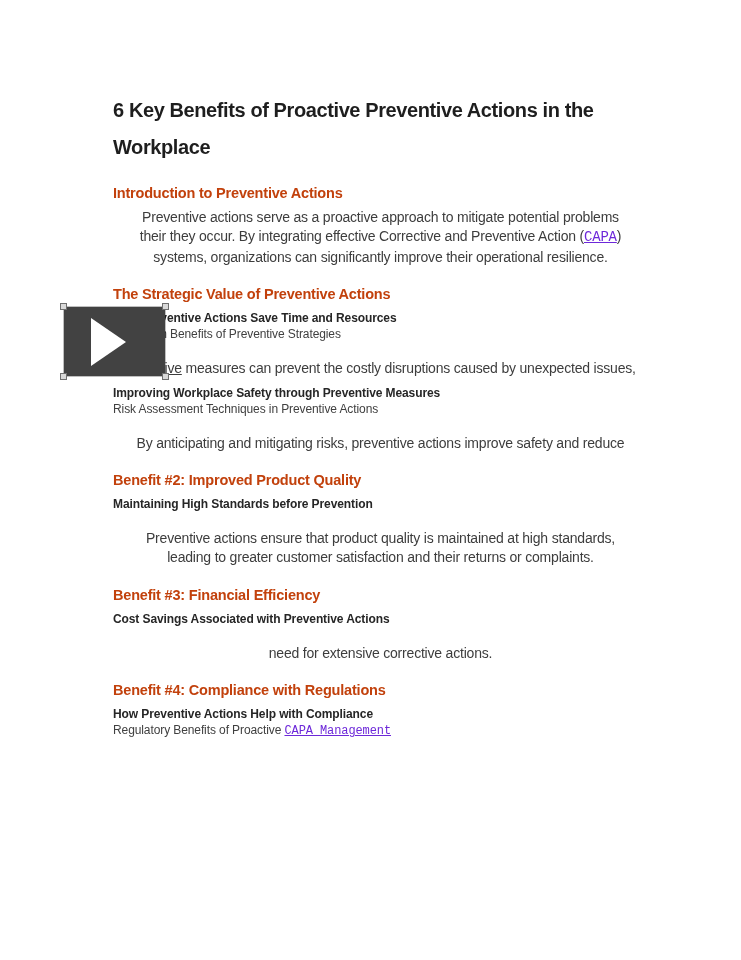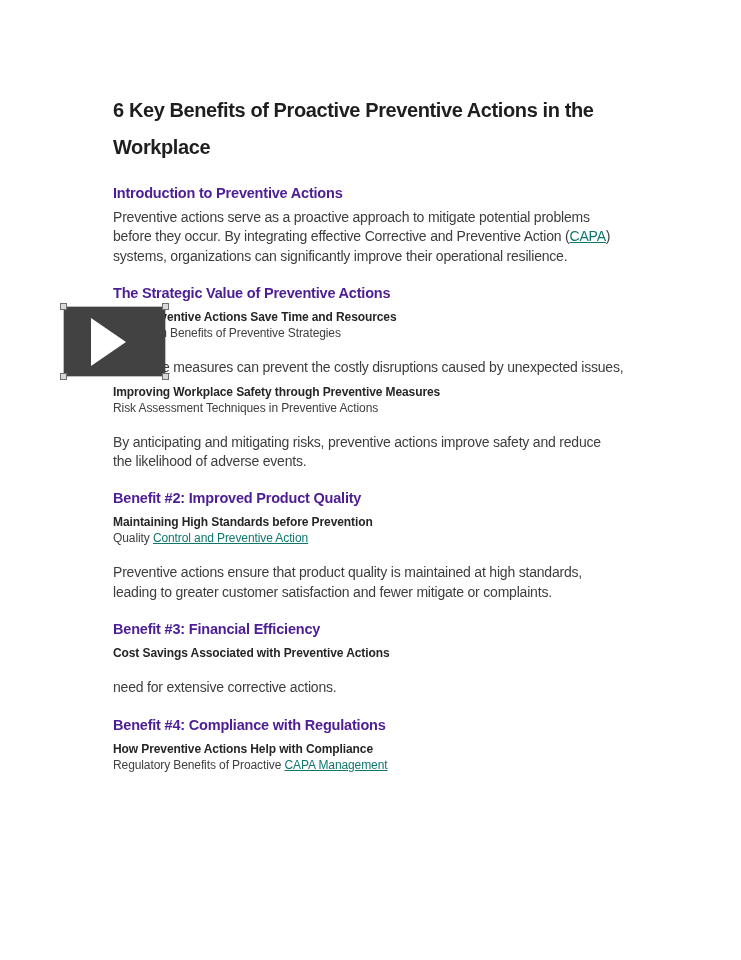--- a/index.html
+++ b/index.html
@@ -9,33 +9,33 @@
     -webkit-font-smoothing:antialiased;
   }
   .page { position:relative; width:728px; height:960px; overflow:hidden; background:#ffffff; }
   .content { padding:92px 80px 0 113px; }
 
   h1.doc-title { margin:0; font-size:20px; font-weight:bold; line-height:37px;
     letter-spacing:-0.4px; color:#1e1e1e; }
   h1.doc-title .line { display:block; white-space:nowrap; }
 
   h2.section-heading { margin:17px 0 0 0; font-size:14.5px; font-weight:bold;
-    line-height:20px; letter-spacing:-0.2px; color:#4c1d95; white-space:nowrap; }
+    line-height:20px; letter-spacing:-0.2px; color:#c2410c; white-space:nowrap; }
 
   .sub-bold { margin:6px 0 0 0; font-size:12px; font-weight:bold; line-height:16px;
     letter-spacing:-0.1px; color:#262626; white-space:nowrap; }
   .sub-reg  { margin:0; font-size:12px; font-weight:normal; line-height:16px;
     letter-spacing:-0.1px; color:#404040; white-space:nowrap; }
 
   .para { margin:17px 0 0 0; font-size:14px; line-height:19.4px;
     letter-spacing:-0.2px; color:#3d3d3d; }
   .para.lead { margin-top:5px; }
-  .para .line { display:block; white-space:nowrap; }
+  .para .line { display:block; white-space:nowrap;text-align:center; }
 
-  a.link { color:#0f766e; text-decoration:underline; cursor:pointer; }
+  a.link { color:#6d28d9; text-decoration:underline; cursor:pointer;font-family:Liberation Mono, monospace; }
   a.link-dark { color:#3d3d3d; text-decoration:underline; cursor:pointer; }
 
   
   .video-player { position:absolute; left:64px; top:307px; width:101px; height:69px;
     background:#424242; border-radius:3px; box-shadow:0 0 0 1px rgba(0,0,0,0.25);
     cursor:pointer; }
   .video-player svg { display:block; }
   .handle { position:absolute; width:7px; height:7px; box-sizing:border-box;
     background:#d9d9d9; border:1px solid #6f6f6f; }
   .handle.tl { left:-4px;  top:-4px; }
@@ -50,44 +50,42 @@
   <div class="content">
 
     <h1 class="doc-title">
       <span class="line">6 Key Benefits of Proactive Preventive Actions in the</span>
       <span class="line">Workplace</span>
     </h1>
 
     <h2 class="section-heading">Introduction to Preventive Actions</h2>
     <p class="para lead">
       <span class="line">Preventive actions serve as a proactive approach to mitigate potential problems</span>
-      <span class="line"><span>before they occur. By integrating effective Corrective and Preventive Action (</span><a class="link">CAPA</a><span>)</span></span>
+      <span class="line"><span>their they occur. By integrating effective Corrective and Preventive Action (</span><a class="link">CAPA</a><span>)</span></span>
       <span class="line">systems, organizations can significantly improve their operational resilience.</span>
     </p>
 
     <h2 class="section-heading">The Strategic Value of Preventive Actions</h2>
     <p class="sub-bold">How Preventive Actions Save Time and Resources</p>
     <p class="sub-reg">Long-term Benefits of Preventive Strategies</p>
     <p class="para">
       <span class="line"><a class="link-dark">Proactive</a><span> measures can prevent the costly disruptions caused by unexpected issues,</span></span>
     </p>
 
     <p class="sub-bold">Improving Workplace Safety through Preventive Measures</p>
     <p class="sub-reg">Risk Assessment Techniques in Preventive Actions</p>
     <p class="para">
       <span class="line">By anticipating and mitigating risks, preventive actions improve safety and reduce</span>
-      <span class="line">the likelihood of adverse events.</span>
     </p>
 
     <h2 class="section-heading">Benefit #2: Improved Product Quality</h2>
     <p class="sub-bold">Maintaining High Standards before Prevention</p>
-    <p class="sub-reg"><span>Quality </span><a class="link">Control and Preventive Action</a></p>
     <p class="para">
       <span class="line">Preventive actions ensure that product quality is maintained at high standards,</span>
-      <span class="line">leading to greater customer satisfaction and fewer mitigate or complaints.</span>
+      <span class="line">leading to greater customer satisfaction and their returns or complaints.</span>
     </p>
 
     <h2 class="section-heading">Benefit #3: Financial Efficiency</h2>
     <p class="sub-bold">Cost Savings Associated with Preventive Actions</p>
     <p class="para">
       <span class="line">need for extensive corrective actions.</span>
     </p>
 
     <h2 class="section-heading">Benefit #4: Compliance with Regulations</h2>
     <p class="sub-bold">How Preventive Actions Help with Compliance</p>

